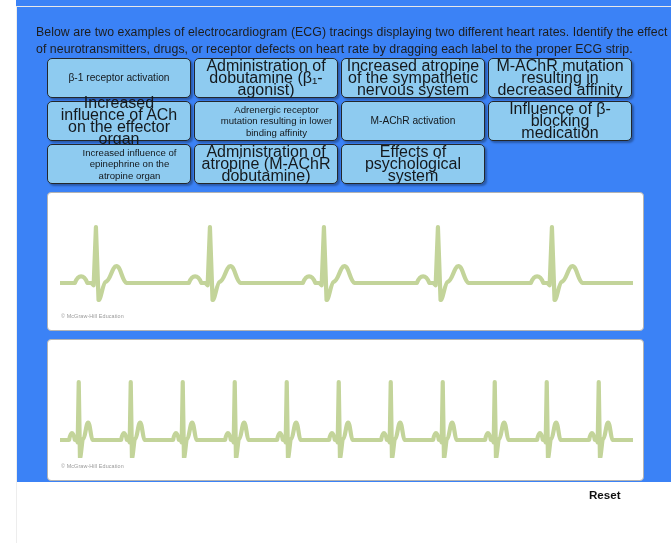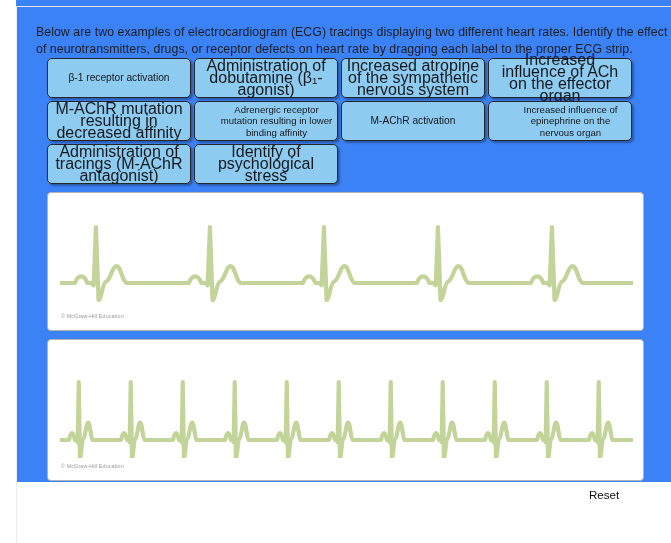--- a/index.html
+++ b/index.html
@@ -121,21 +121,21 @@
   }
   #ecg-panel-1 .credit { bottom: 11px; }
   #ecg-panel-2 .credit { bottom: 11px; }
 
   
   .reset-button {
     position: absolute;
     left: 573px;
     top: 488px;
     font-size: 11.6px;
-    font-weight: normal;
+    font-weight: bold;
     color: #101010;
     background: transparent;
     border: none;
     padding: 0;
     cursor: pointer;
     font-family: "Liberation Sans", sans-serif;
   }
 </style>
 </head>
 <body>
@@ -151,41 +151,44 @@
     <div class="label-cell">
       <div class="drag-label">β-1 receptor activation</div>
     </div>
     <div class="label-cell">
       <div class="drag-label two-line">Administration of dobutamine (β₁-agonist)</div>
     </div>
     <div class="label-cell">
       <div class="drag-label two-line">Increased atropine of the sympathetic nervous system</div>
     </div>
     <div class="label-cell">
+      <div class="drag-label two-line">M-AChR mutation resulting in decreased affinity</div>
+    </div>
+
+    <div class="label-cell">
       <div class="drag-label two-line">Increased influence of ACh on the effector organ</div>
     </div>
-
-    <div class="label-cell">
-      <div class="drag-label two-line">M-AChR mutation resulting in decreased affinity</div>
-    </div>
     <div class="label-cell">
       <div class="drag-label three-line">Adrenergic receptor mutation resulting in lower binding affinity</div>
     </div>
     <div class="label-cell">
       <div class="drag-label">M-AChR activation</div>
     </div>
-
-    <div class="label-cell">
-      <div class="drag-label three-line">Increased influence of epinephrine on the nervous organ</div>
-    </div>
-    <div class="label-cell">
-      <div class="drag-label two-line">Administration of tracings (M-AChR antagonist)</div>
-    </div>
-    <div class="label-cell">
-      <div class="drag-label two-line">Identify of psychological stress</div>
+    <div class="label-cell">
+      <div class="drag-label two-line">Influence of β-blocking medication</div>
+    </div>
+
+    <div class="label-cell">
+      <div class="drag-label three-line">Increased influence of epinephrine on the atropine organ</div>
+    </div>
+    <div class="label-cell">
+      <div class="drag-label two-line">Administration of atropine (M-AChR dobutamine)</div>
+    </div>
+    <div class="label-cell">
+      <div class="drag-label two-line">Effects of psychological system</div>
     </div>
   </div>
 
   <div class="ecg-panel" id="ecg-panel-1">
     <svg class="ecg-svg" id="ecg-svg-1" viewBox="0 0 573 90" preserveAspectRatio="none">
         <path d="M 0 68 L 14.84 68.00 C 18.26 59.04, 23.96 59.04, 27.38 68.00 L 31.37 68.00 L 33.65 70.24 L 35.93 12.00 L 38.55 84.80 C 40.49 87.04, 42.77 68.00, 45.62 66.88 C 50.75 65.76, 51.89 51.20, 56.45 51.20 C 61.01 51.20, 62.15 66.88, 66.71 68.00 L 122.00 68.00 L 128.84 68.00 C 132.26 59.04, 137.96 59.04, 141.38 68.00 L 145.37 68.00 L 147.65 70.24 L 149.93 12.00 L 152.55 84.80 C 154.49 87.04, 156.77 68.00, 159.62 66.88 C 164.75 65.76, 165.89 51.20, 170.45 51.20 C 175.01 51.20, 176.15 66.88, 180.71 68.00 L 236.00 68.00 L 242.84 68.00 C 246.26 59.04, 251.96 59.04, 255.38 68.00 L 259.37 68.00 L 261.65 70.24 L 263.93 12.00 L 266.55 84.80 C 268.49 87.04, 270.77 68.00, 273.62 66.88 C 278.75 65.76, 279.89 51.20, 284.45 51.20 C 289.01 51.20, 290.15 66.88, 294.71 68.00 L 350.00 68.00 L 356.84 68.00 C 360.26 59.04, 365.96 59.04, 369.38 68.00 L 373.37 68.00 L 375.65 70.24 L 377.93 12.00 L 380.55 84.80 C 382.49 87.04, 384.77 68.00, 387.62 66.88 C 392.75 65.76, 393.89 51.20, 398.45 51.20 C 403.01 51.20, 404.15 66.88, 408.71 68.00 L 464.00 68.00 L 470.84 68.00 C 474.26 59.04, 479.96 59.04, 483.38 68.00 L 487.37 68.00 L 489.65 70.24 L 491.93 12.00 L 494.55 84.80 C 496.49 87.04, 498.77 68.00, 501.62 66.88 C 506.75 65.76, 507.89 51.20, 512.45 51.20 C 517.01 51.20, 518.15 66.88, 522.71 68.00 L 578.00 68.00 L 573 68" fill="none" stroke="#c3d49a" stroke-width="4.2" stroke-linecap="round" stroke-linejoin="round" vector-effect="non-scaling-stroke"></path>
       </svg>
     <div class="credit">© McGraw-Hill Education</div>
   </div>
 

